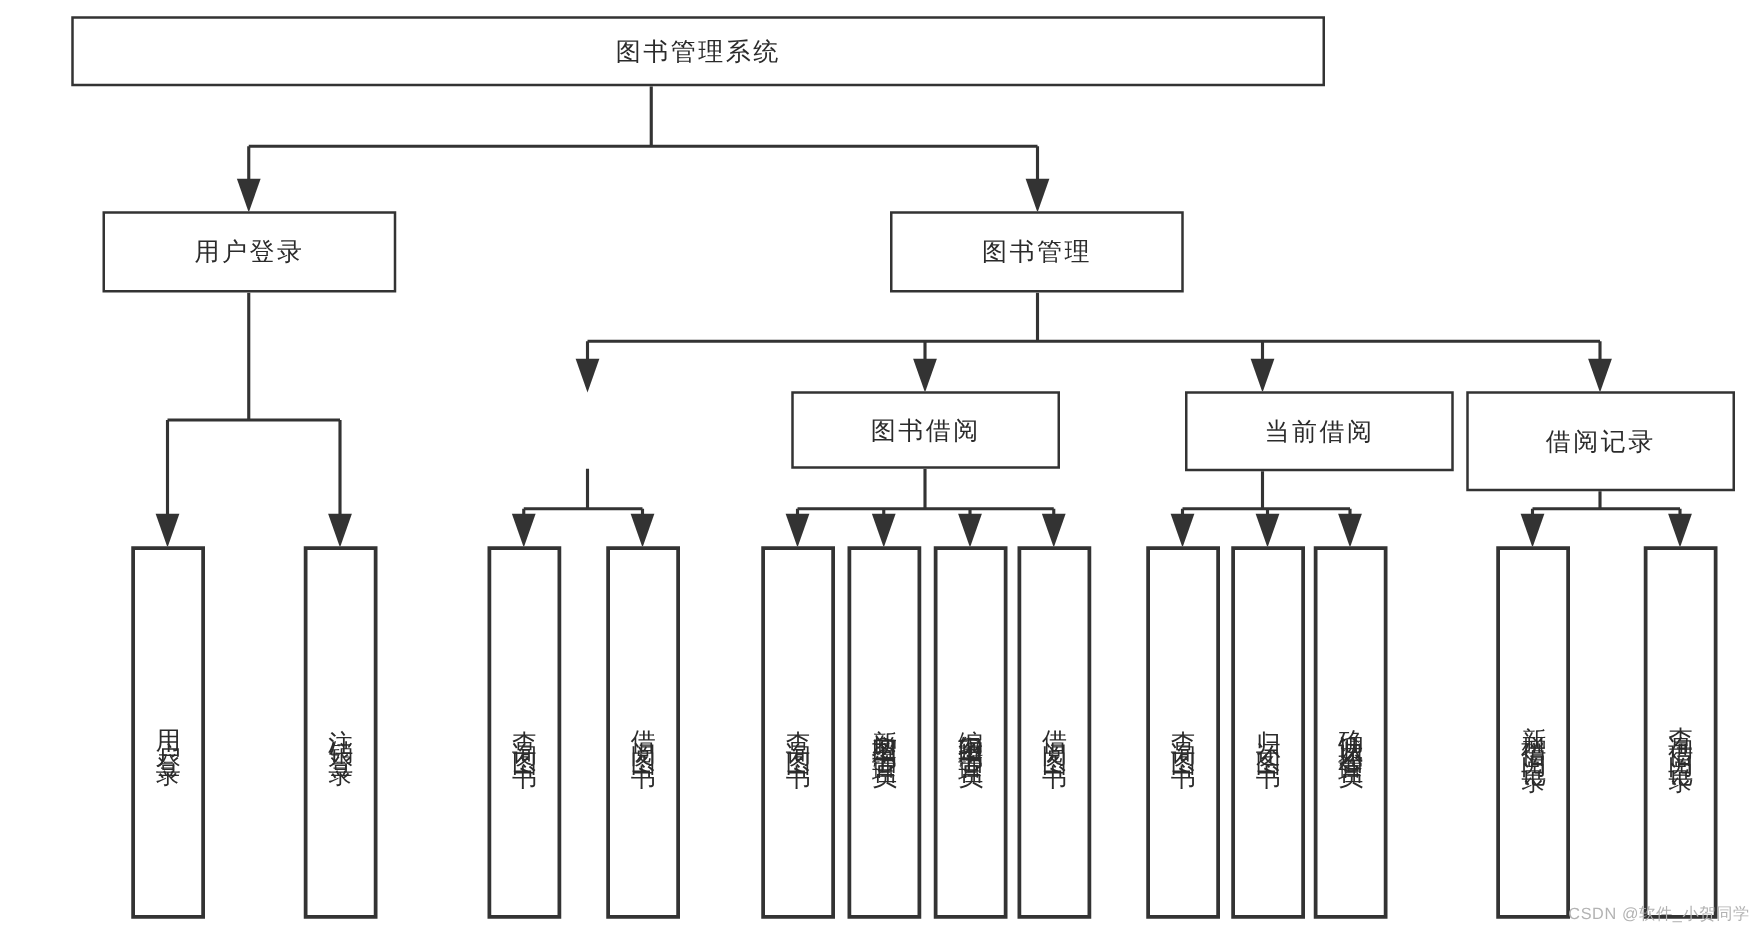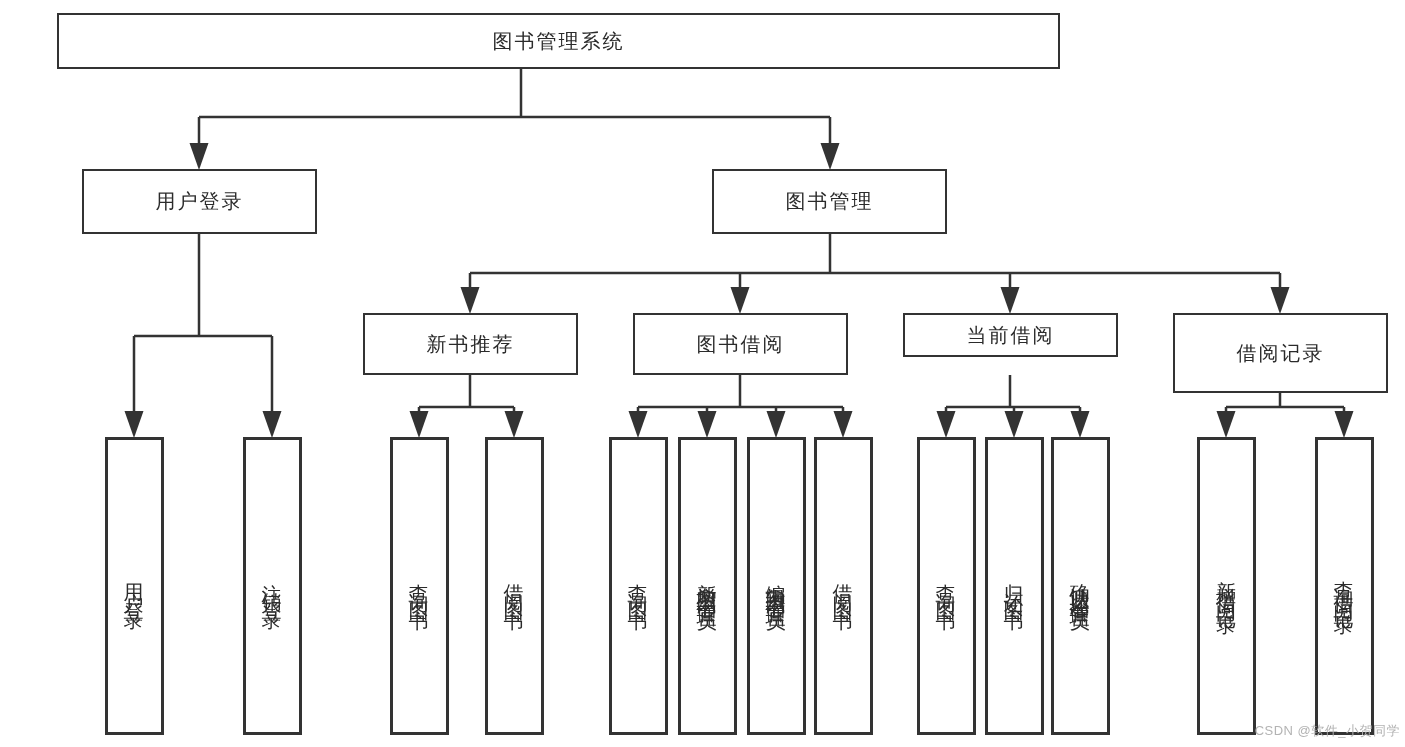--- a/index.html
+++ b/index.html
@@ -114,27 +114,24 @@
     <span class="h-label">图书管理系统</span>
   </div>
 
   <div class="node" style="left:82px; top:169px; width:235px; height:65px;">
     <span class="h-label">用户登录</span>
   </div>
   <div class="node" style="left:712px; top:169px; width:235px; height:65px;text-align:center;">
     <span class="h-label">图书管理</span>
   </div>
 
-  <div class="node" style="left:363px; top:313px; width:215px; height:62px;">
-    <span class="h-label">新书推荐</span>
-  </div>
   <div class="node" style="left:633px; top:313px; width:215px; height:62px;justify-content:center;">
     <span class="h-label">图书借阅</span>
   </div>
-  <div class="node" style="left:903px; top:313px; width:215px; height:44px;">
+  <div class="node" style="left:948px; top:313px; width:215px; height:64px;">
     <span class="h-label">当前借阅</span>
   </div>
   <div class="node" style="left:1173px; top:313px; width:215px; height:80px;">
     <span class="h-label">借阅记录</span>
   </div>
 
   <div class="node leaf" style="left:104.5px; top:437px; width:59px; height:298px;">
     <span class="v-label">用户登录</span>
   </div>
   <div class="node leaf" style="left:242.5px; top:437px; width:59px; height:298px;">

